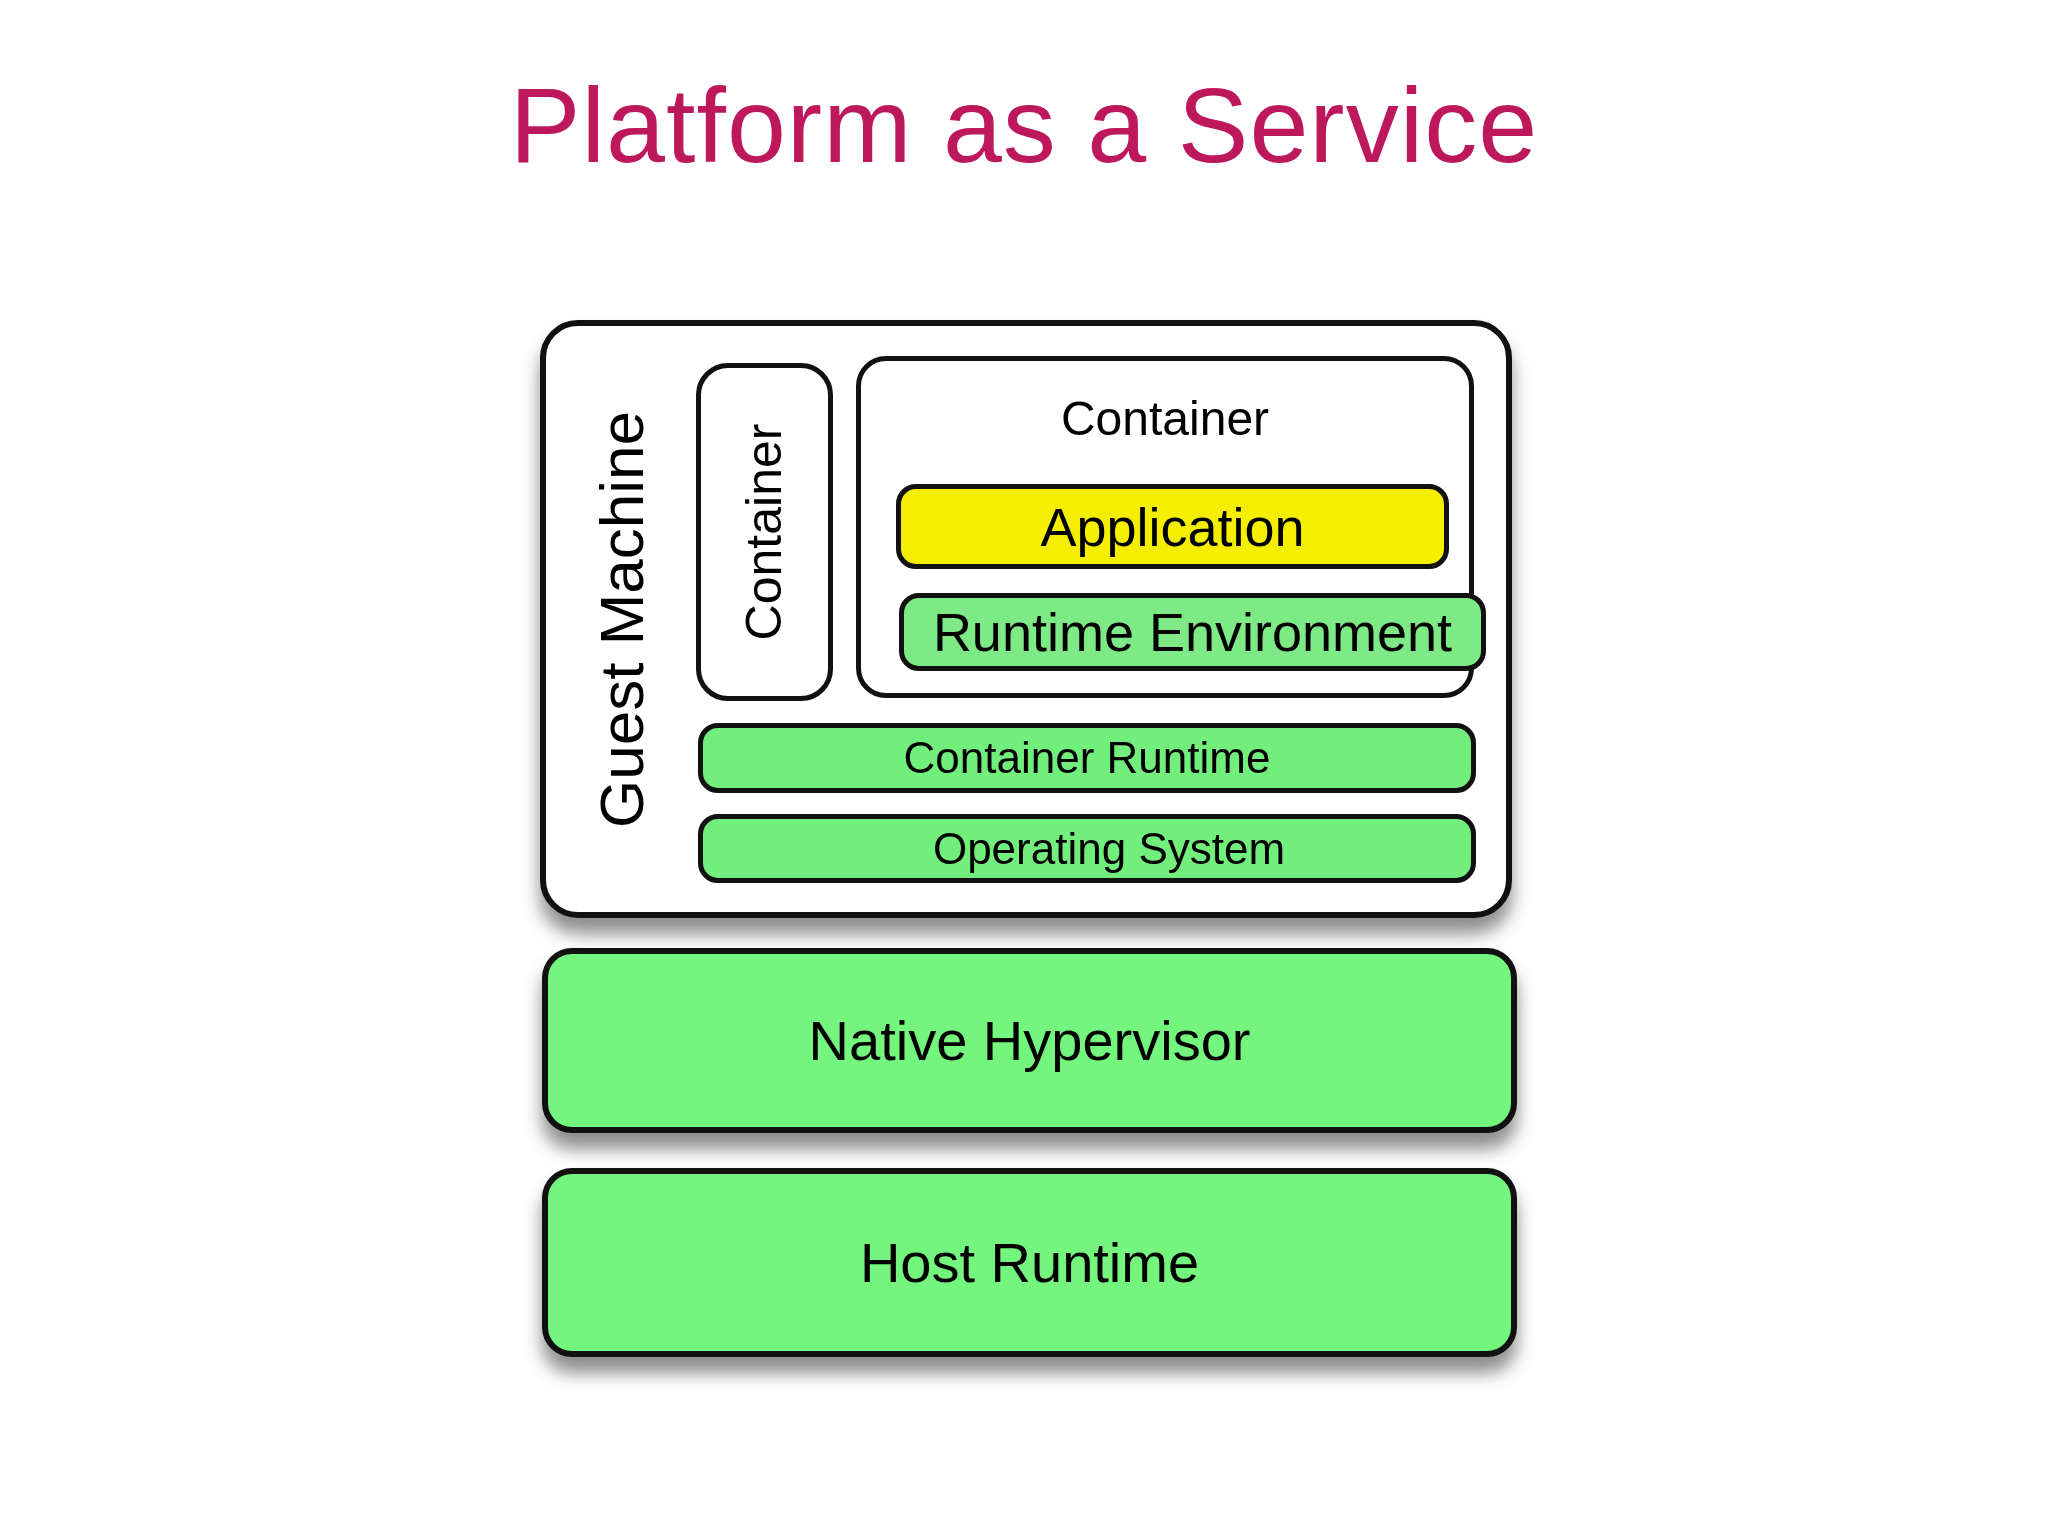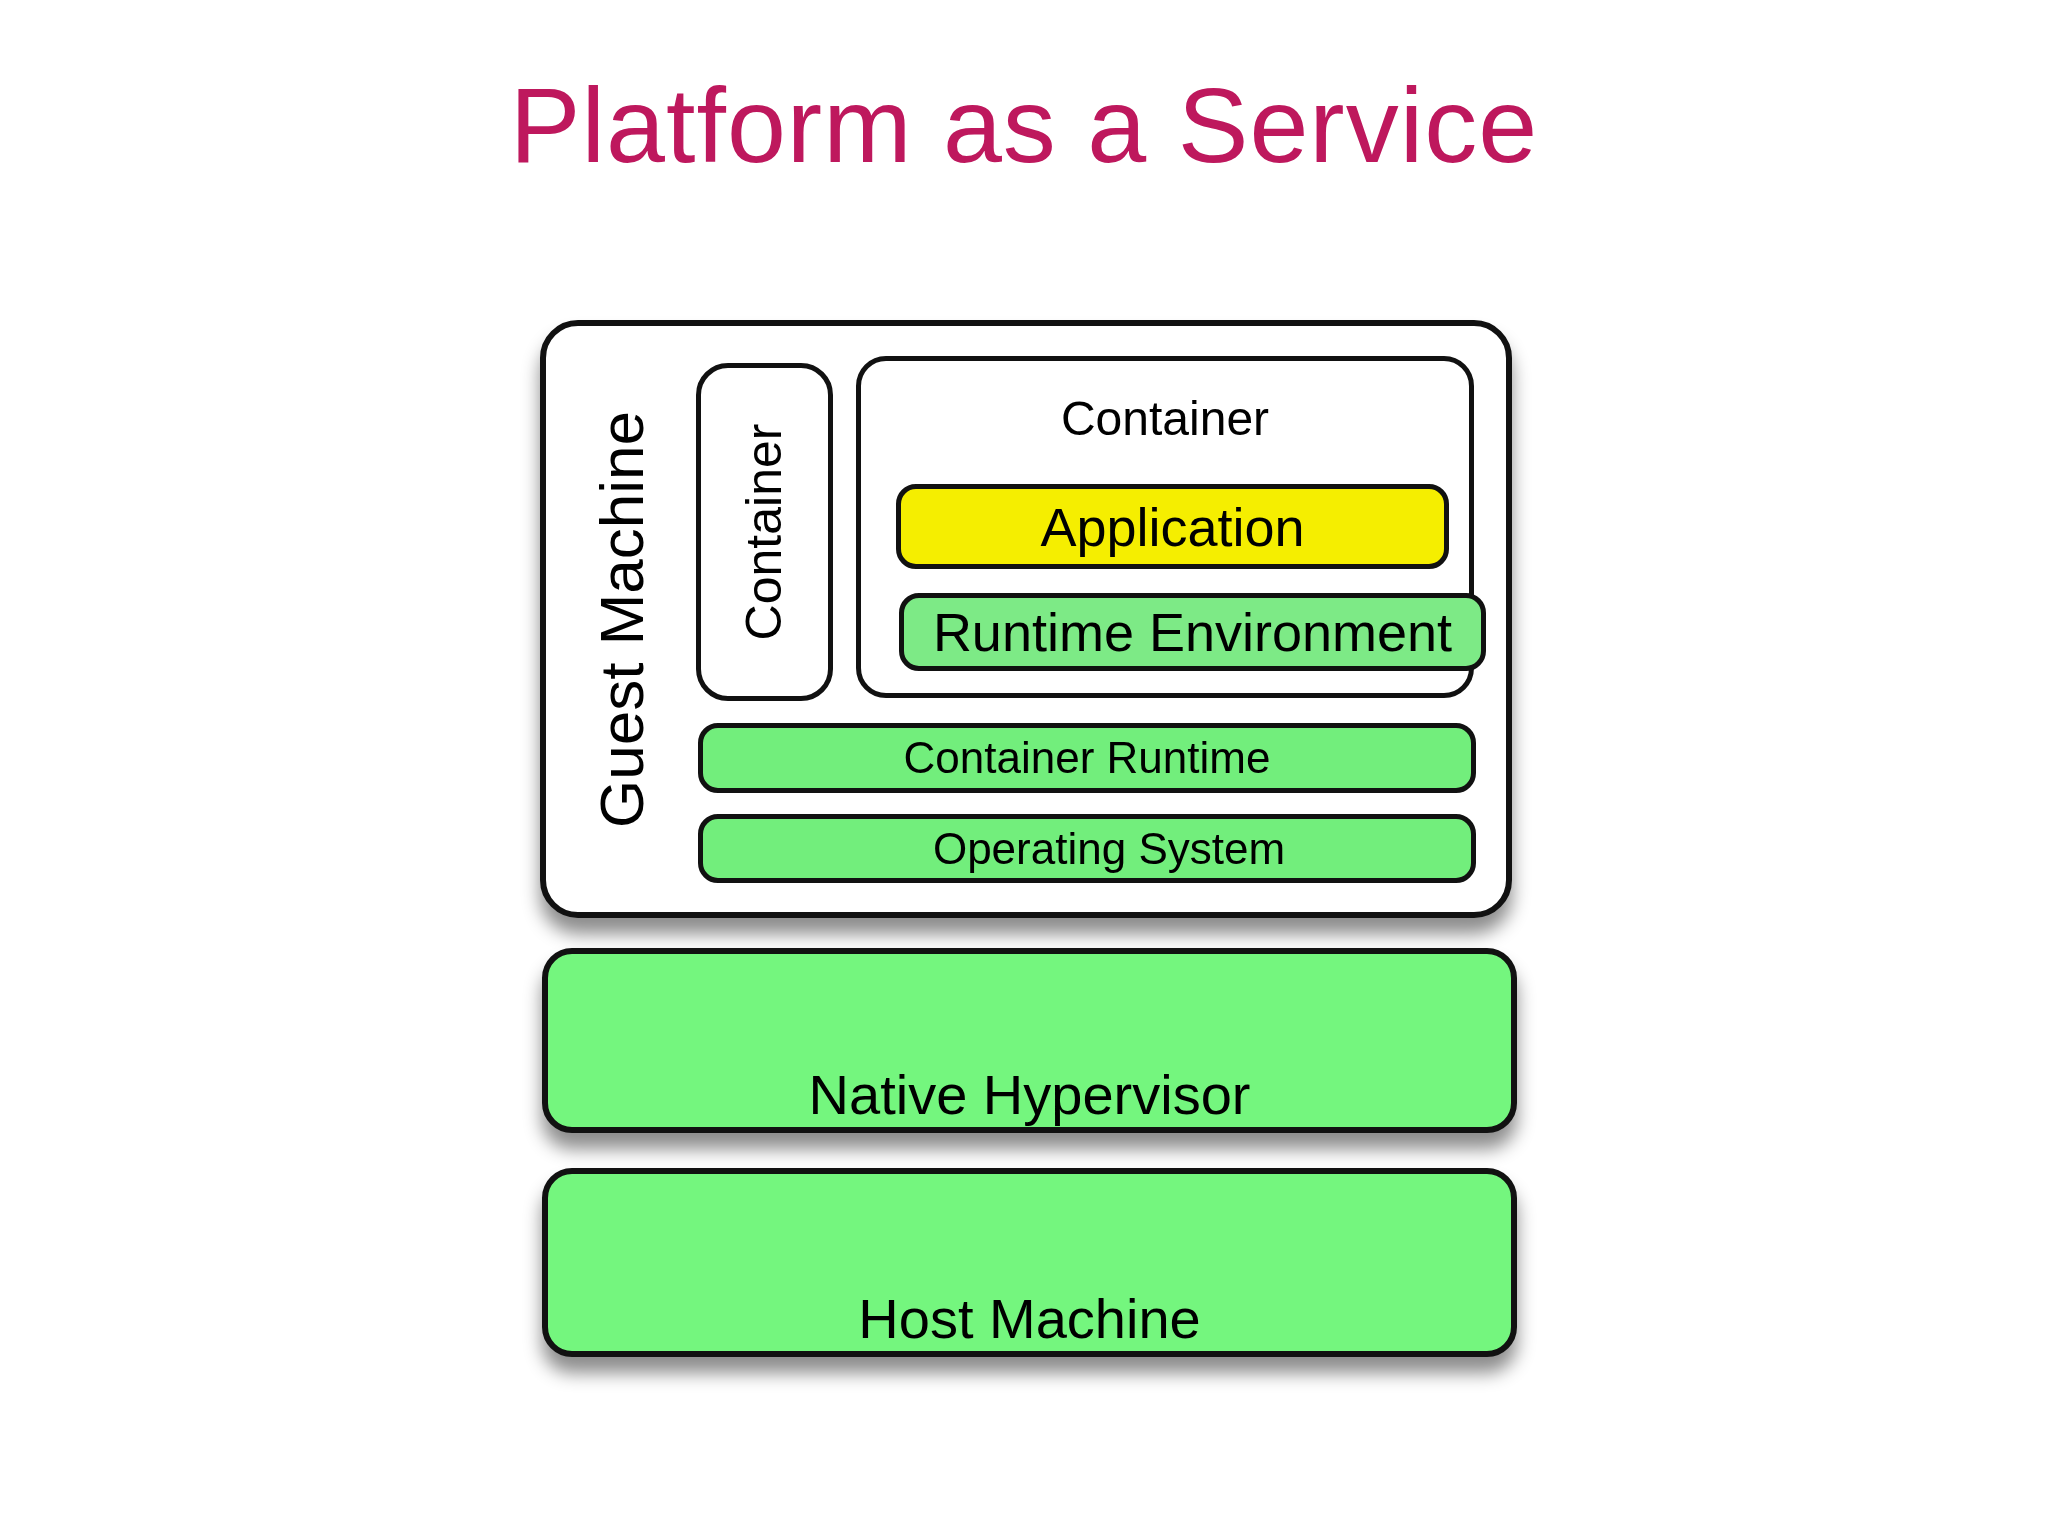--- a/index.html
+++ b/index.html
@@ -125,21 +125,21 @@
     font-size: 44px;
   }
   .bar-runtime { left: 152px; top: 397px; width: 778px; height: 70px; }
   .bar-os      { left: 152px; top: 488px; width: 778px; height: 69px; }
   .bigbar {
     position: absolute;
     box-sizing: border-box;
     border: 6px solid #111;
     border-radius: 30px;
     display: flex;
-    align-items: flex-end;
+    align-items: center;
     justify-content: center;
     font-size: 56px;
     box-shadow: 0 16px 18px rgba(0,0,0,0.45);
   }
   .hypervisor { left: 542px; top: 948px;  width: 975px; height: 185px; }
   .host       { left: 542px; top: 1168px; width: 975px; height: 189px; }
 </style>
 </head>
 <body>
 
@@ -178,16 +178,16 @@
       <span>Operating System</span>
     </div>
 
   </div>
 
   <div class="bigbar hypervisor" style="background-color: rgb(116, 246, 126);">
     <span>Native Hypervisor</span>
   </div>
 
   <div class="bigbar host" style="background-color: rgb(116, 246, 126);">
-    <span>Host Machine</span>
+    <span>Host Runtime</span>
   </div>
 
 </div>
 
 </body></html>

